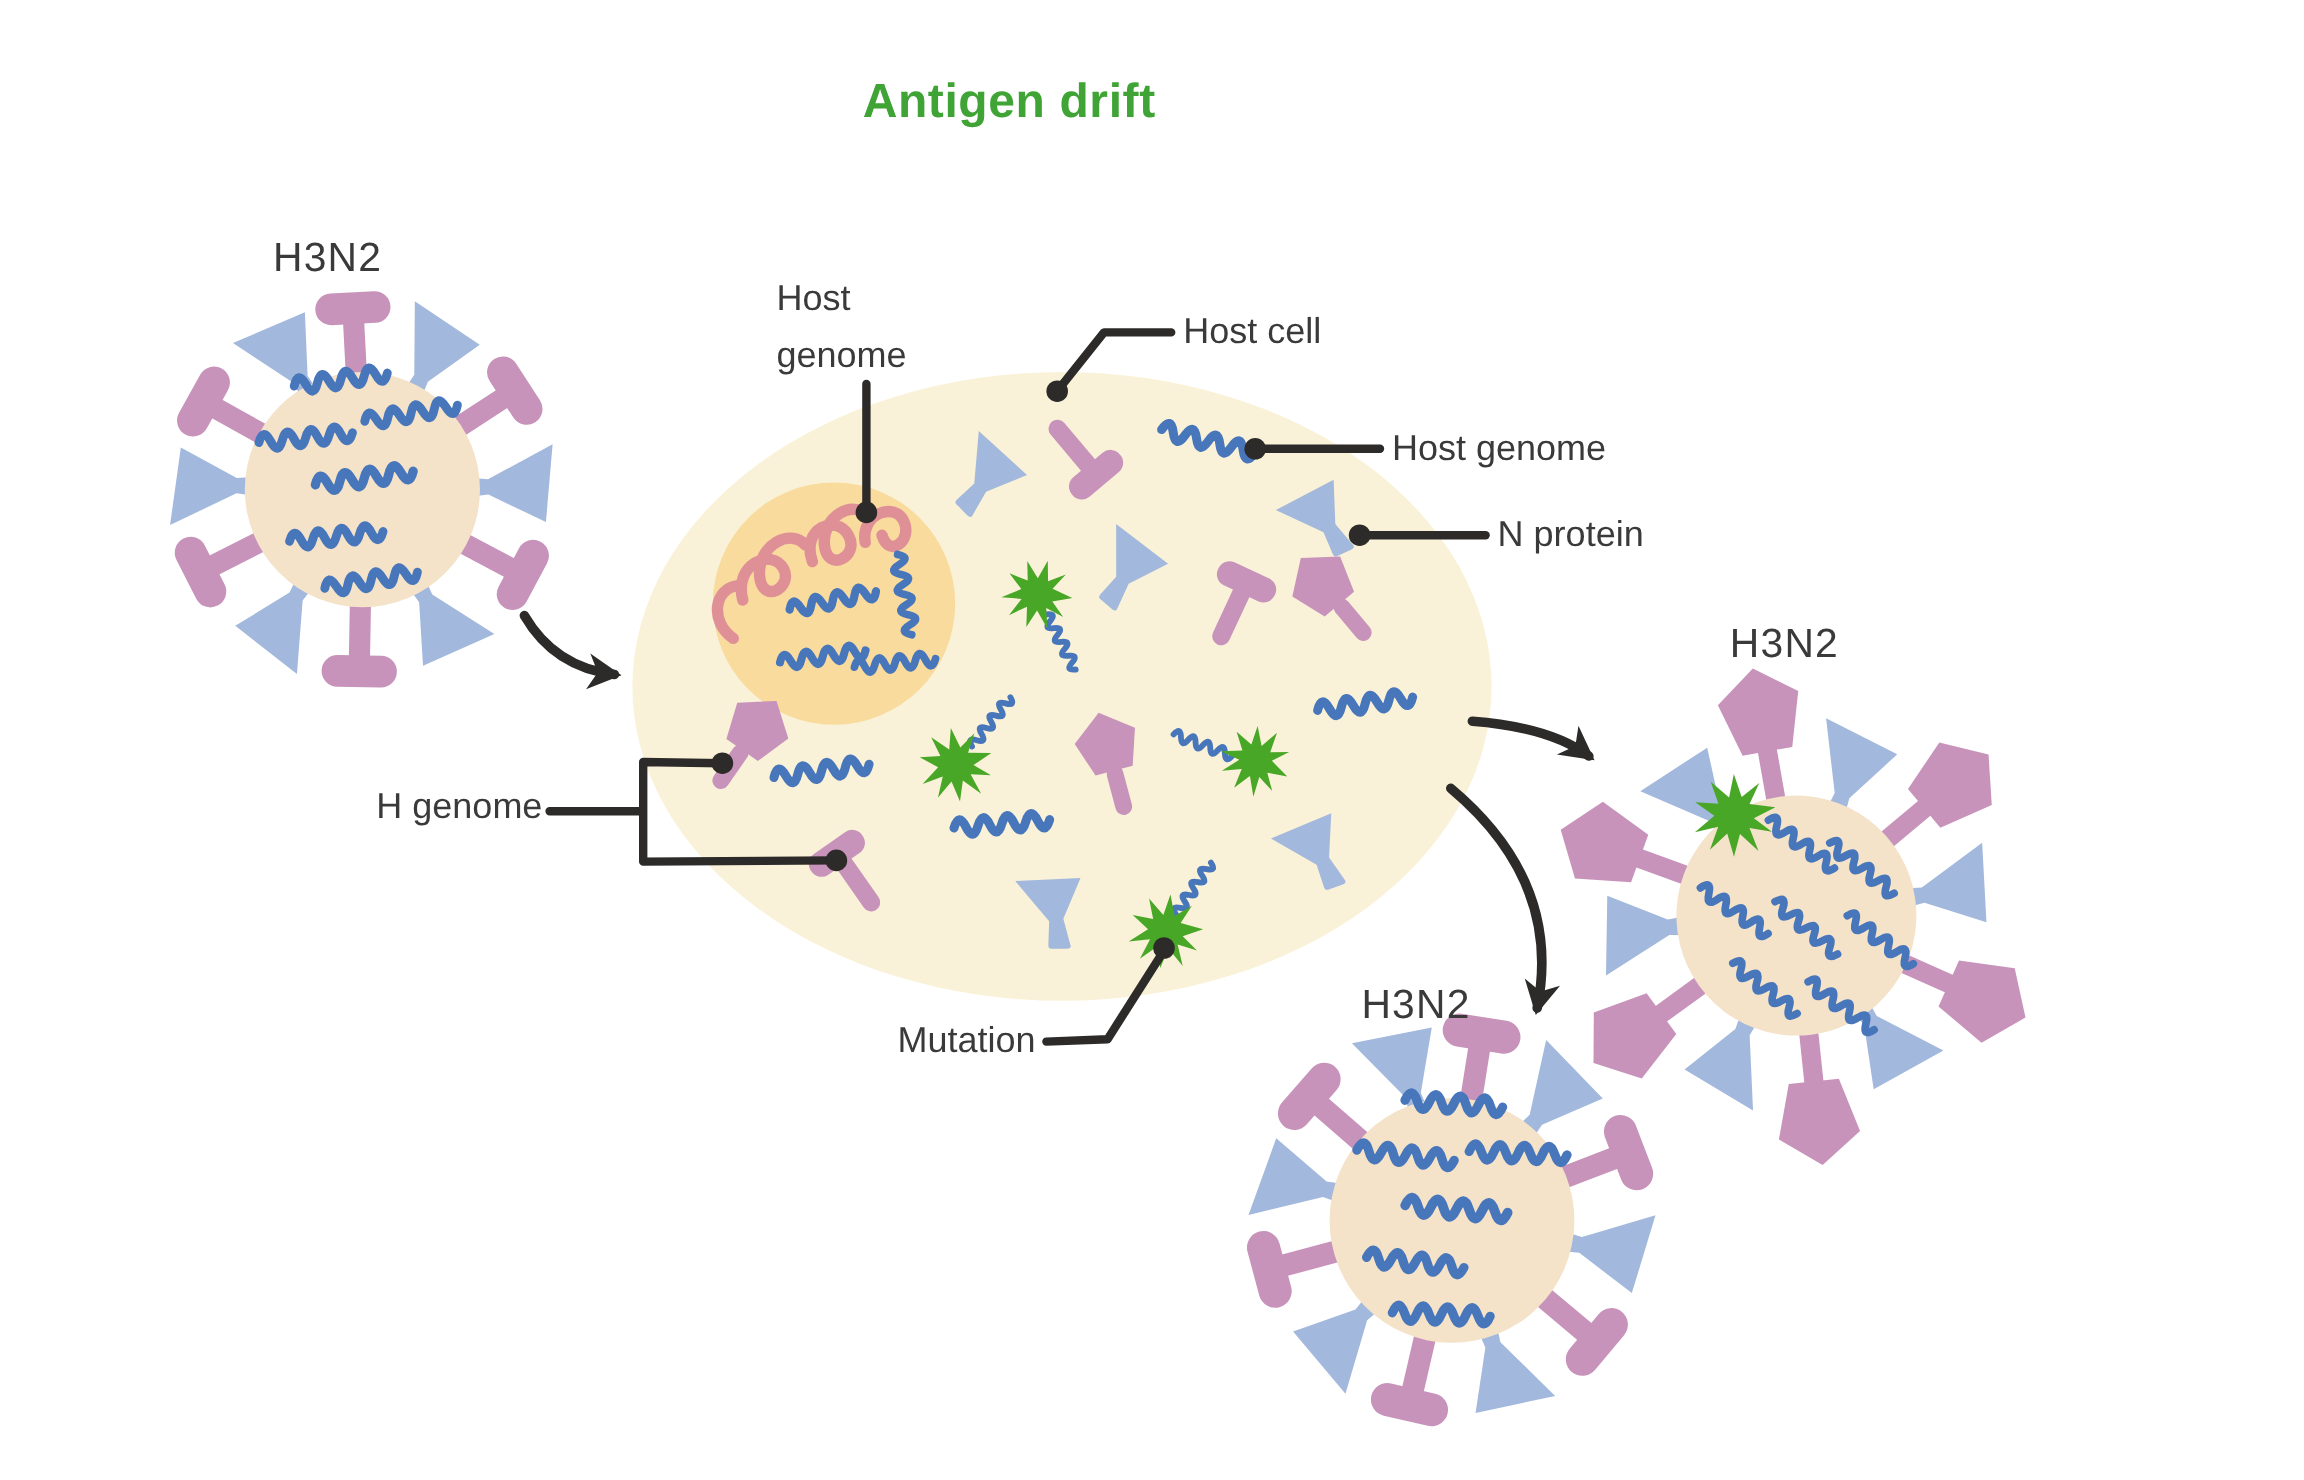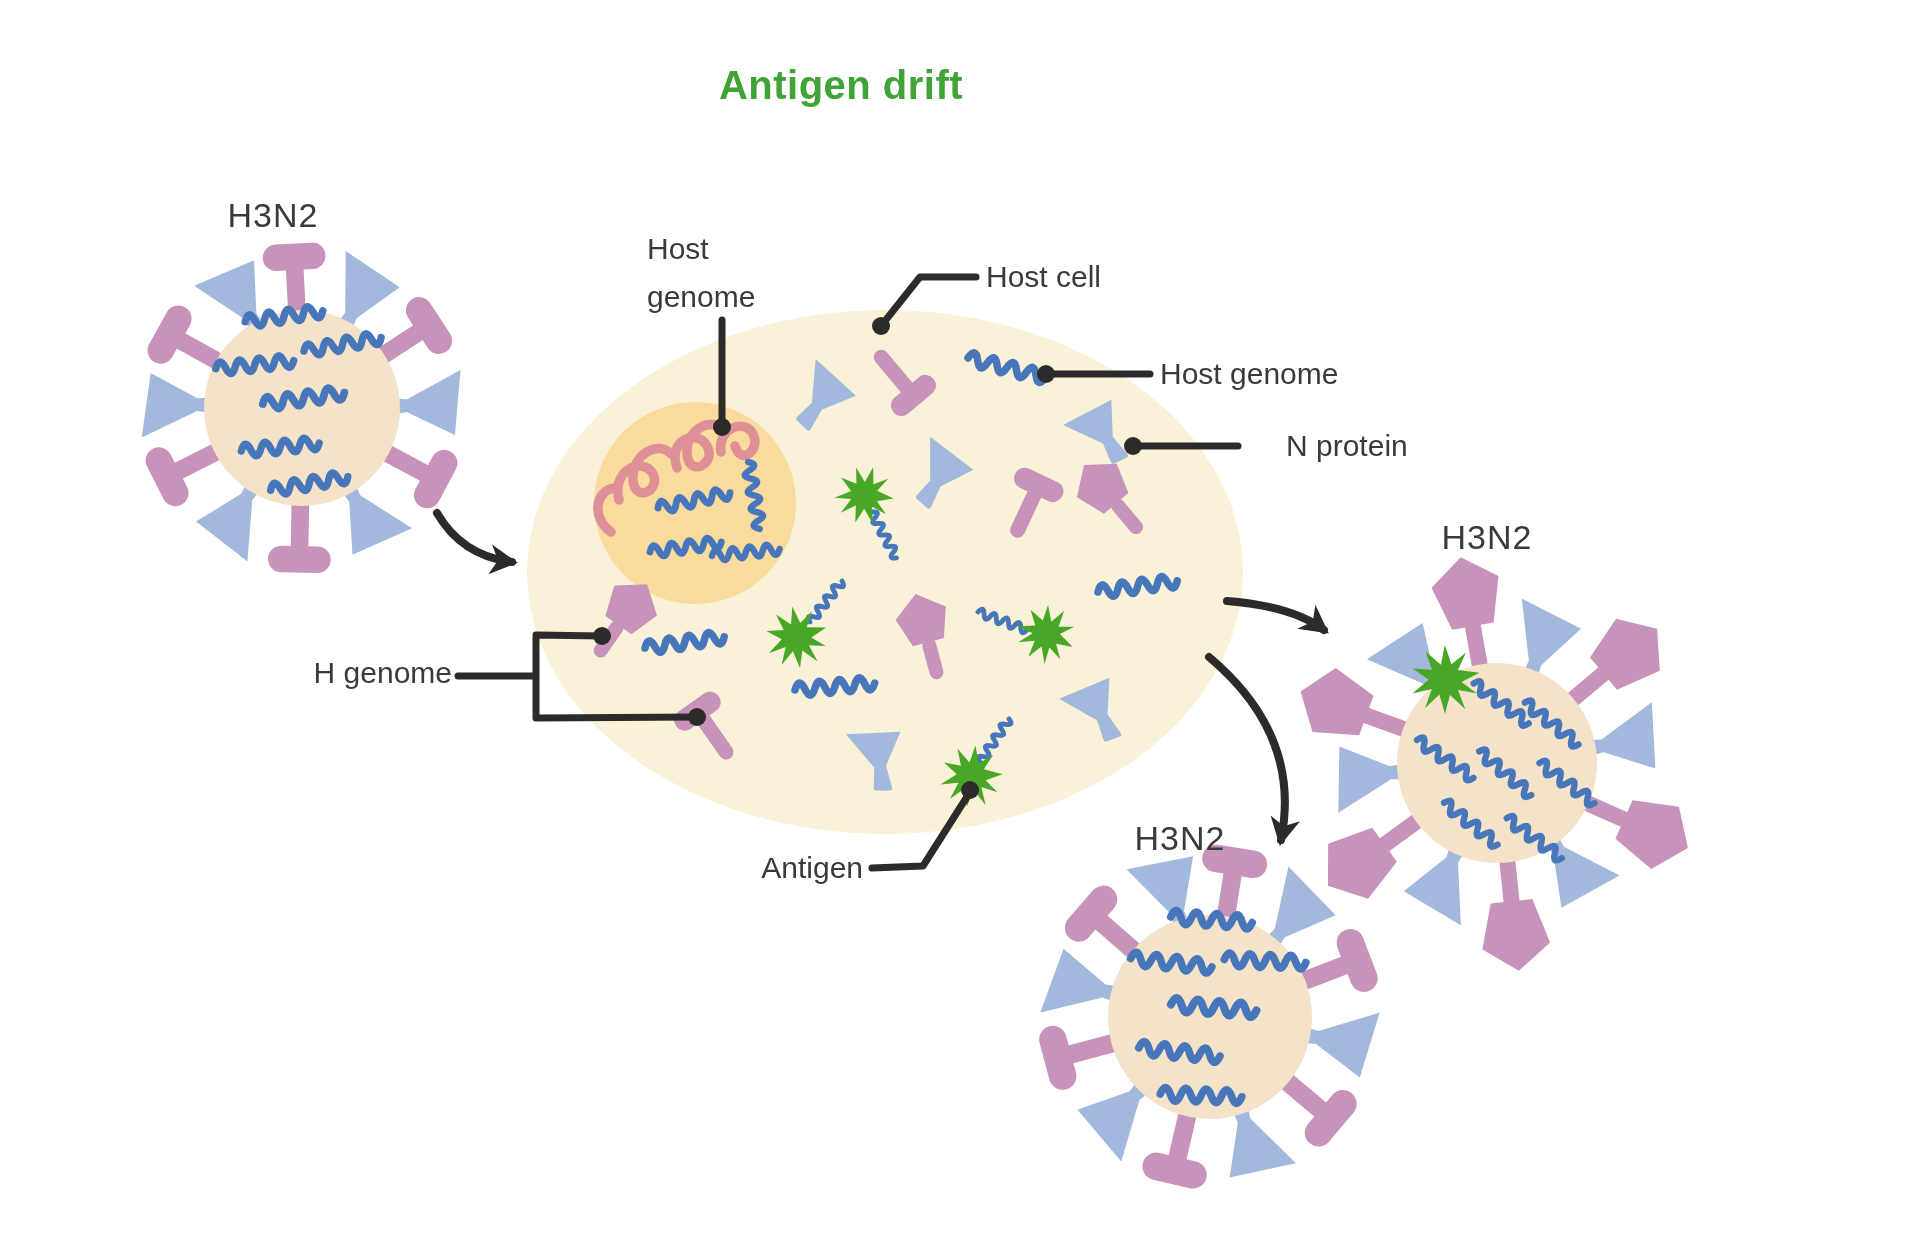--- a/index.html
+++ b/index.html
@@ -213,16 +213,16 @@
 
   <div id="page-title">Antigen drift</div>
 
   <div class="lbl h3n2 center" style="left:273px;top:215px">H3N2</div>
   <div class="lbl h3n2 center" style="left:1487px;top:537px">H3N2</div>
   <div class="lbl h3n2 center" style="left:1180px;top:838px">H3N2</div>
 
   <div id="host-genome-label" class="lbl center" style="left:722px;top:273px">Host genome</div>
   <div class="lbl vcenter" style="left:986px;top:277px">Host cell</div>
   <div class="lbl vcenter" style="left:1160px;top:374px">Host genome</div>
-  <div class="lbl vcenter" style="left:1286px;top:446px">N protein</div>
+  <div class="lbl vcenter" style="left:1248px;top:446px">N protein</div>
   <div class="lbl vcenter" style="right:1468px;top:673px">H genome</div>
-  <div class="lbl vcenter" style="right:1057px;top:868px">Antigen</div>
+  <div class="lbl vcenter" style="right:1057px;top:868px">Mutation</div>
 </div>
 
 </body></html>

